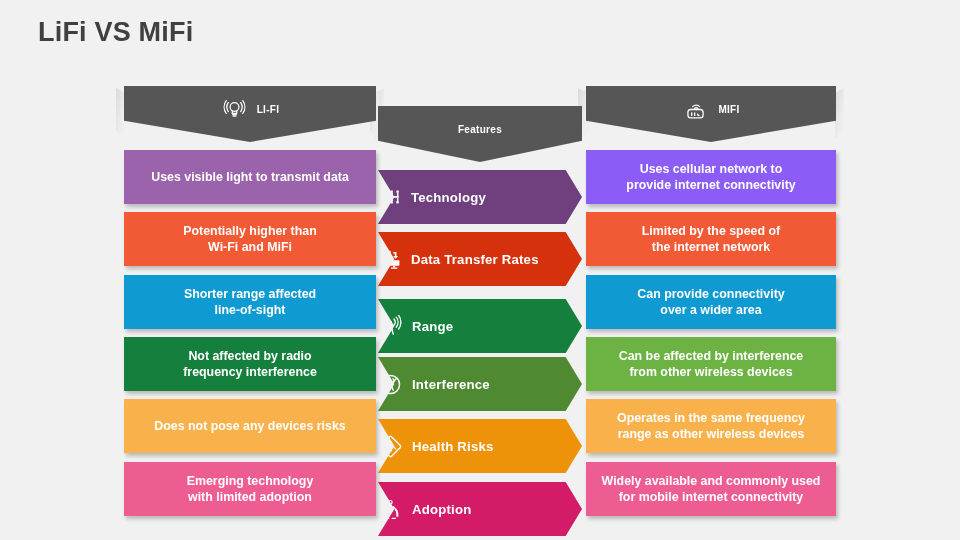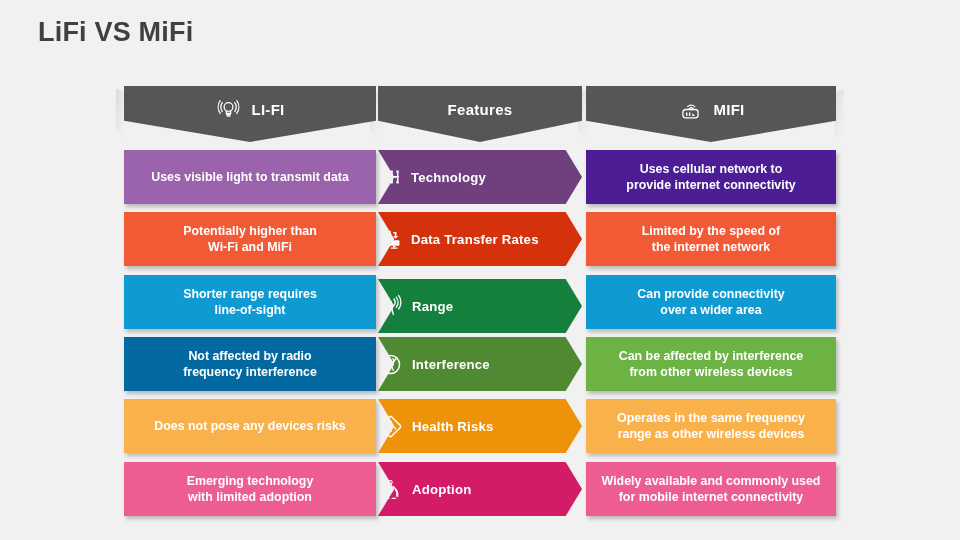--- a/index.html
+++ b/index.html
@@ -16,36 +16,36 @@
   
   #page-title{
     position:absolute;left:38px;top:17px;
     font-size:27px;font-weight:bold;color:#404040;
     letter-spacing:.2px;
     white-space:nowrap;
   }
 
   
   .col-left{left:124px;width:252px;}
-  .col-mid{left:378px;width:204px;}
+  .col-mid{left:378px;width:204px;margin-top:20px;}
   .col-right{left:586px;width:250px;}
 
   
   .hdr{
     position:absolute;top:86px;height:56px;
     background:#565656;
     display:flex;align-items:center;justify-content:center;
     gap:9px;
     color:#ffffff;
     -webkit-clip-path:polygon(0 0,100% 0,100% 62%,50% 100%,0 62%);
     clip-path:polygon(0 0,100% 0,100% 62%,50% 100%,0 62%);
     z-index:4;
   }
   .hdr .hdr-label{
-    font-size:15px;font-weight:bold;letter-spacing:.3px;
+    font-size:10px;font-weight:bold;letter-spacing:.3px;
     white-space:nowrap;
     position:relative;top:-5px;
   }
   .hdr .hdr-icon{position:relative;top:-5px;display:block;line-height:0;}
   
   .fold{
     position:absolute;top:88px;width:9px;height:50px;
     background:linear-gradient(100deg,#dadada 0%,#ececec 60%,#f1f1f1 100%);
     z-index:2;
   }
@@ -145,21 +145,21 @@
         <rect x="16.6" y="21.4" width="3.2" height="3.2" rx="0.5"></rect>
         <rect x="16.8" y="14.6" width="11" height="2.3" rx="0.4"></rect>
         <path d="M18 10.4 h1.9 v4.2 h-1.9z"></path>
         <path d="M25.4 10.4 h1.9 v4.2 h-1.9z"></path>
         <path d="M18 16.9 h1.9 v4.5 h-1.9z"></path>
         <path d="M25.4 16.9 h1.9 v4.5 h-1.9z"></path>
       </svg>
     </span>
     <span class="mid-label">Technology</span>
   </div>
-  <div class="cell col-right" style="top:150px;background:#4c1d95">
+  <div class="cell col-right" style="top:150px;background:#8b5cf6">
     <div>
       <span>Uses cellular network to</span>
       <span>provide internet connectivity</span>
     </div>
   </div>
 
   <div class="cell col-left" style="top:212px;background:#f15a35">
     <div>
       <span>Potentially higher than</span>
       <span>Wi-Fi and MiFi</span>
@@ -182,21 +182,21 @@
   </div>
   <div class="cell col-right" style="top:212px;background:#f15a35">
     <div>
       <span>Limited by the speed of</span>
       <span>the internet network</span>
     </div>
   </div>
 
   <div class="cell col-left" style="top:275px;background:#0f9bd2">
     <div>
-      <span>Shorter range requires</span>
+      <span>Shorter range affected</span>
       <span>line-of-sight</span>
     </div>
   </div>
   <div class="mid col-mid" style="top:279px;background:#15803d">
     <span class="mid-icon">
       <svg width="25" height="25" viewBox="0 0 32 32" fill="none" stroke="#fff" stroke-width="1.7" stroke-linecap="round">
         <circle cx="16" cy="10.5" r="1.9" fill="#fff" stroke="none"></circle>
         <path d="M16 12.5 L12.4 26 M16 12.5 L19.6 26" stroke-width="1.8"></path>
         <path d="M13.6 20.5 H18.4" stroke-width="1.5"></path>
         <path d="M11.6 6.4 A6.4 6.4 0 0 0 11.6 14.6"></path>
@@ -209,21 +209,21 @@
     </span>
     <span class="mid-label">Range</span>
   </div>
   <div class="cell col-right" style="top:275px;background:#0f9bd2">
     <div>
       <span>Can provide connectivity</span>
       <span>over a wider area</span>
     </div>
   </div>
 
-  <div class="cell col-left" style="top:337px;background:#0369a1">
+  <div class="cell col-left" style="top:337px;background:#15803d">
     <div>
       <span>Not affected by radio</span>
       <span>frequency interference</span>
     </div>
   </div>
   <div class="mid col-mid" style="top:337px;background:#4f8a32">
     <span class="mid-icon">
       <svg width="25" height="25" viewBox="0 0 32 32" fill="none" stroke="#fff" stroke-width="1.7" stroke-linecap="round">
         <circle cx="16" cy="16" r="11.6" stroke-width="1.9"></circle>
         <circle cx="16" cy="11.6" r="1.8" fill="#fff" stroke="none"></circle>

